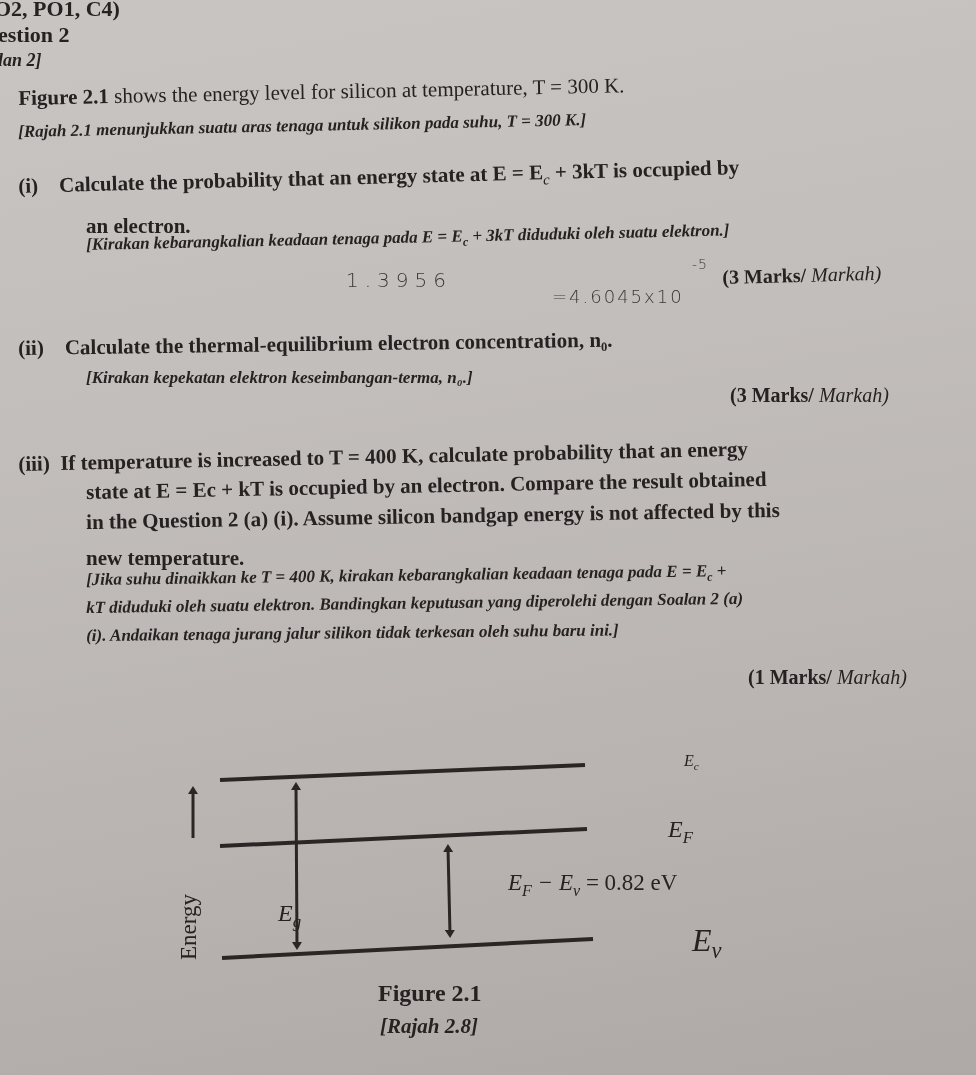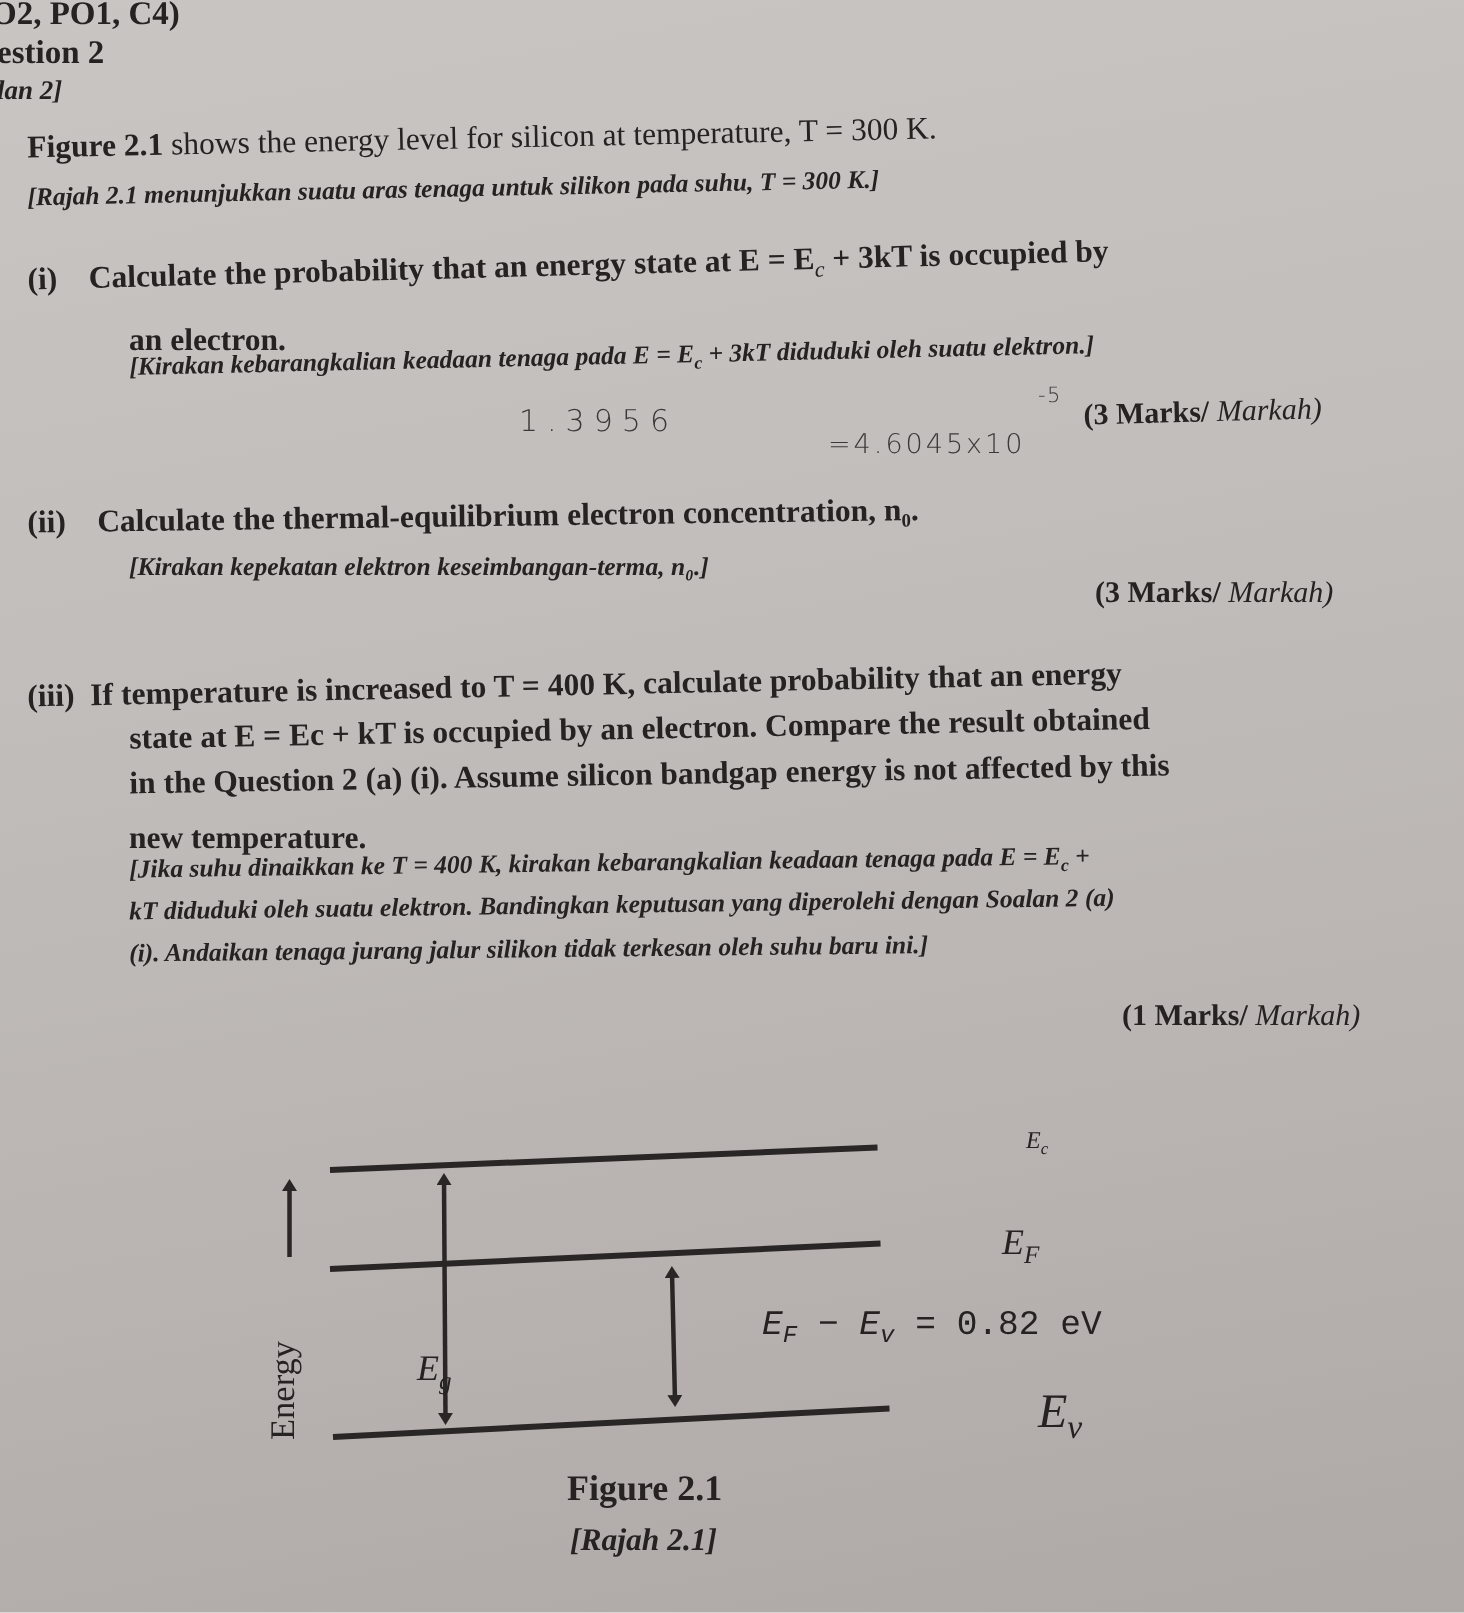--- a/index.html
+++ b/index.html
@@ -91,18 +91,18 @@
 </svg>
 
 <div class="abs" style="left:176px; top:960px; font-size:23px; transform: rotate(-90deg); transform-origin:left top;">Energy</div>
 
 <div class="abs math" style="left:684px; top:752px; font-size:16px;"><span>E</span><sub>c</sub></div>
 <div class="abs math" style="left:668px; top:816px; font-size:24px;"><span>E</span><sub>F</sub></div>
 <div class="abs math" style="left:692px; top:922px; font-size:32px;"><span>E</span><sub>v</sub></div>
 
 <div class="abs math" style="left:278px; top:864px; font-size:24px;margin-top:36px;"><span>E</span><sub>g</sub></div>
 
-<div class="abs" style="left:508px; top:870px; font-size:23px;font-family:Liberation Mono, monospace;">
+<div class="abs" style="left:508px; top:870px; font-size:23px;">
   <span class="math">E</span><sub class="math">F</sub><span class="math"> − E</span><sub class="math">v</sub><span> = 0.82 eV</span>
 </div>
 
 <div class="abs b" style="left:378px; top:980px; font-size:24px;">Figure 2.1</div>
-<div class="abs b i" style="left:380px; top:1014px; font-size:21px;">[Rajah 2.1]</div>
+<div class="abs b i" style="left:380px; top:1014px; font-size:21px;">[Rajah 2.8]</div>
 
 </body></html>

